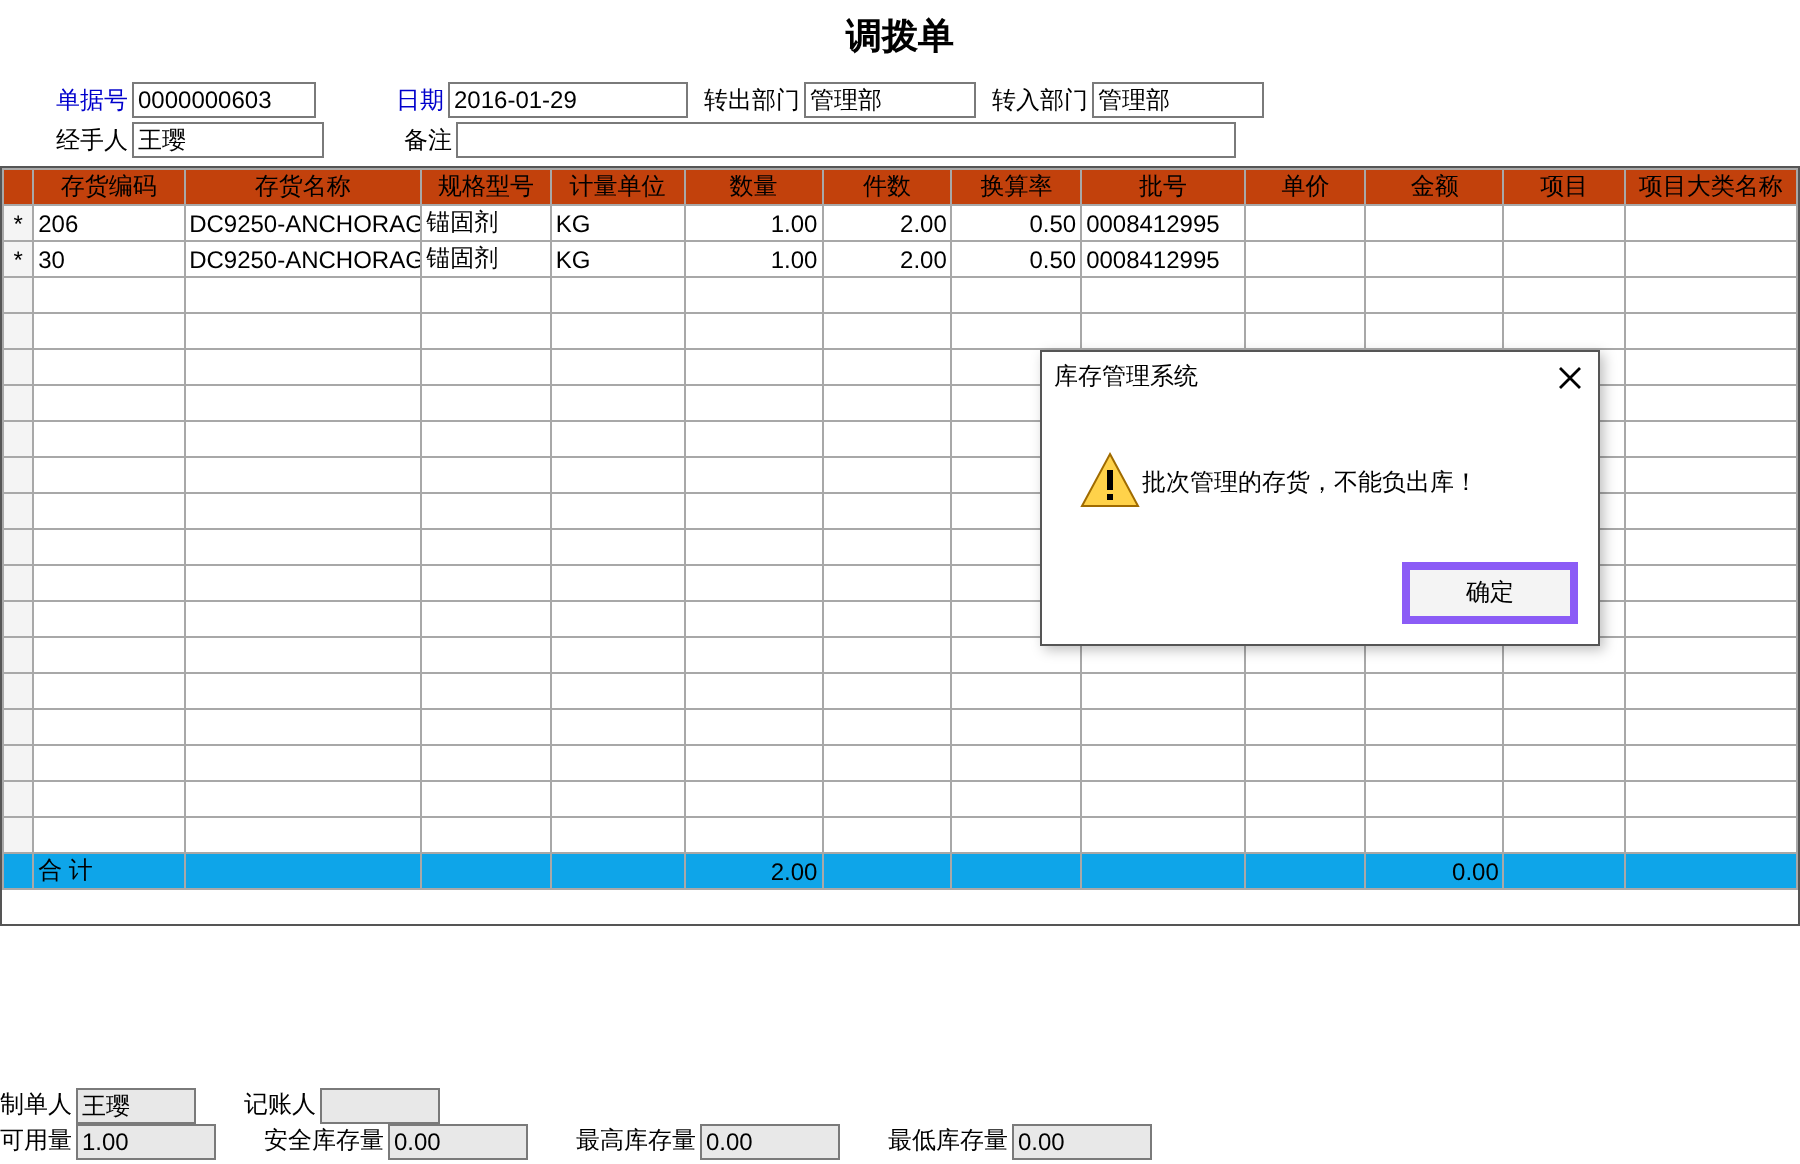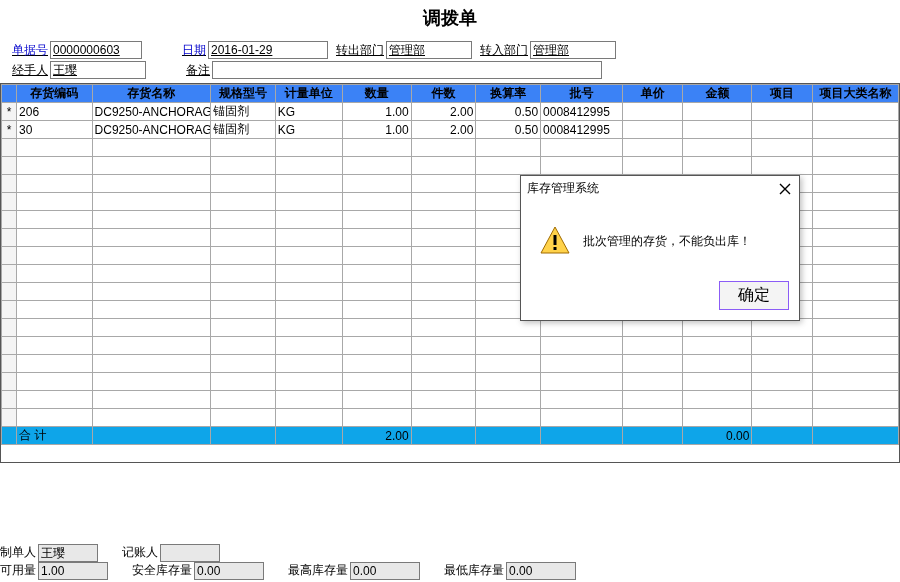--- a/index.html
+++ b/index.html
@@ -34,21 +34,21 @@
     border: 1px solid #7a7a7a;
     background: #fff;
     height: 18px;
     line-height: 16px;
     padding: 0 2px;
     font-size: 12px;
     overflow: hidden;
     white-space: nowrap;
   }
   .fld-ro { background: #e8e8e8; }
-  .header-area { padding-left: 0; text-decoration: underline; }
+  .header-area { padding-left: 16px; }
   .grid-wrap {
     border: 1px solid #555;
     margin-top: 3px;
     height: 380px;
     display: flex;
     flex-direction: column;
   }
   table.grid {
     border-collapse: collapse;
     width: 100%;
@@ -56,22 +56,22 @@
   }
   table.grid th, table.grid td {
     border: 1px solid #a8a8a8;
     height: 18px;
     padding: 0 2px;
     font-size: 12px;
     white-space: nowrap;
     overflow: hidden;
   }
   table.grid th {
-    background: #3b82f6;
-    font-weight: bold;
+    background: #c2410c;
+    font-weight: normal;
     text-align: center;
   }
   .row-mark { width: 12px; text-align:center; background:#f4f4f4;}
   .num { text-align: right; }
   .grid-total td { background: #0ea5e9; }
   .footer {
     position: absolute;
     bottom: 20px;
     left: 0;
     display: flex;
@@ -87,28 +87,28 @@
     background: #fff;
     border: 1px solid #555;
     box-shadow: 2px 2px 6px rgba(0,0,0,0.25);
   }
   .dlg-title {
     display:flex; justify-content:space-between; align-items:center;
     padding: 4px 6px;
     font-size: 12px;
   }
   .dlg-close { width:16px; height:16px; display:flex; align-items:center; justify-content:center; cursor:pointer;}
-  .dlg-body { display:flex; align-items:center; gap:12px; padding: 24px 18px 18px; }
+  .dlg-body { display:flex; align-items:center; gap:0; padding: 24px 18px 18px; }
   .warn-icon {
     width:32px;height:32px;
   }
   .dlg-btns { text-align:right; padding:6px 10px 10px; }
   .btn {
-    border:1px solid #8b5cf6; background:#f4f4f4;
-    padding:3px 18px; font-size:16px; cursor:pointer;
+    border:4px solid #8b5cf6; background:#f4f4f4;
+    padding:3px 28px; font-size:12px; cursor:pointer;
   }
 </style>
 </head>
 <body>
 
 <div class="title">调拨单</div>
 
 <div class="header-area">
   <div class="form-row">
     <span class="lbl" style="width:50px">单据号</span>

